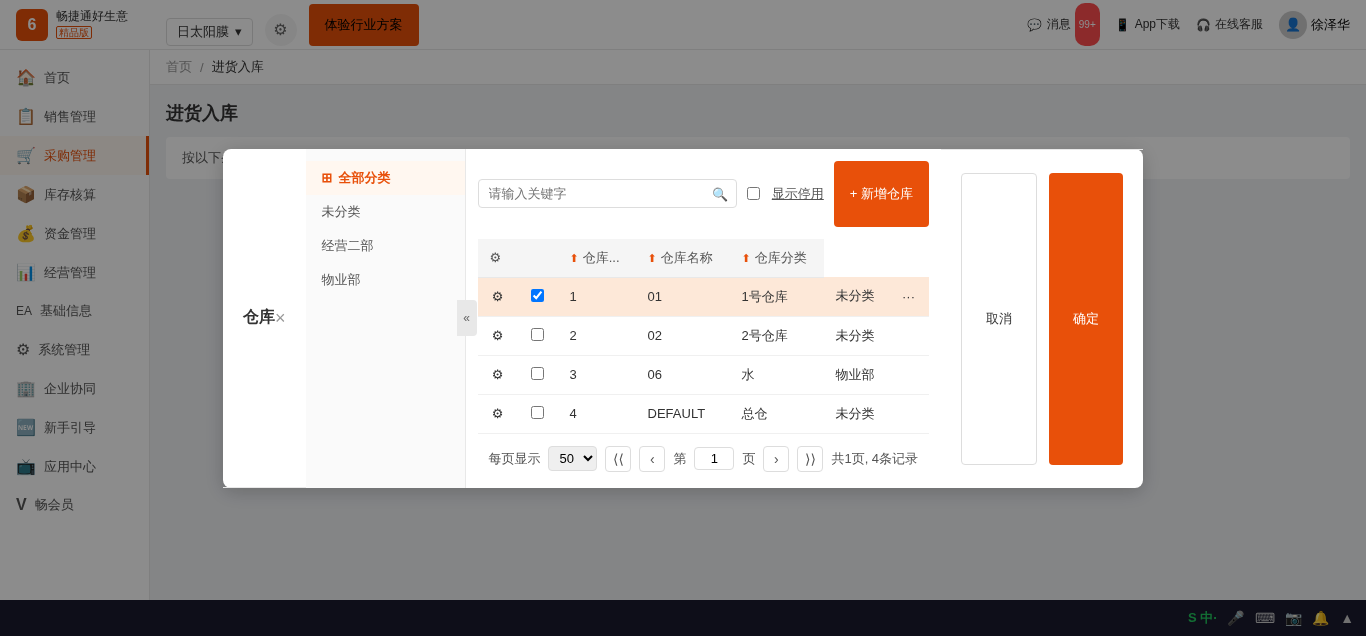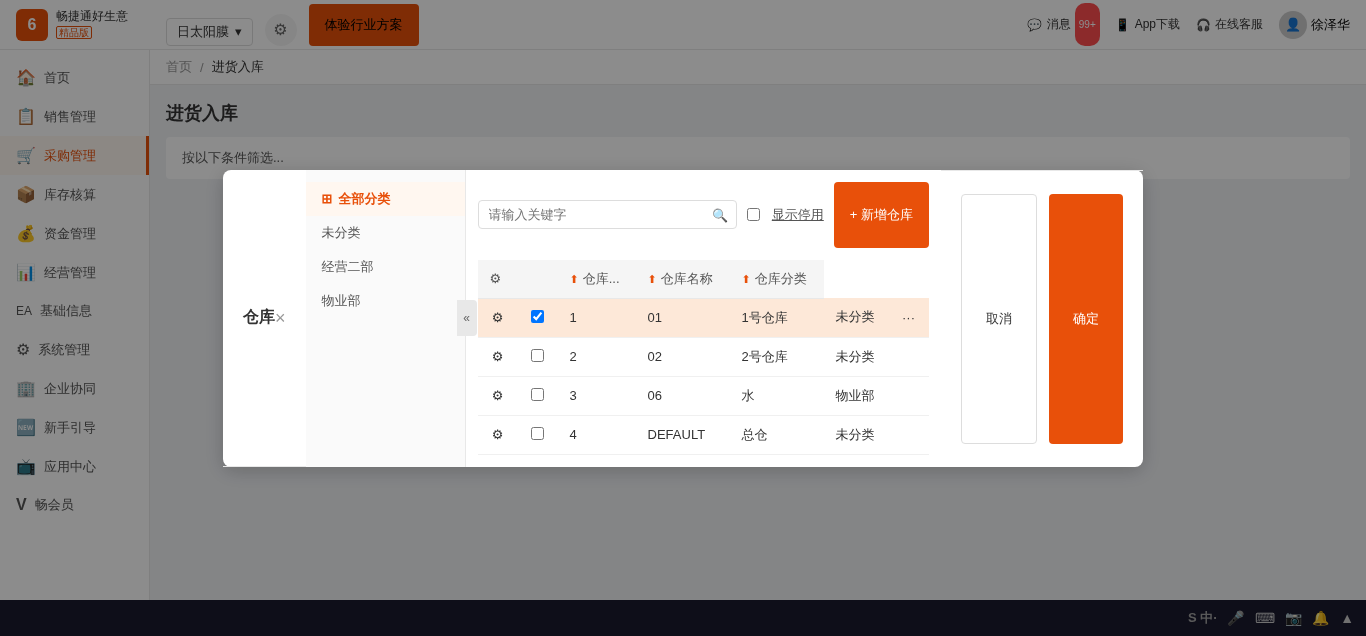--- a/index.html
+++ b/index.html
@@ -418,21 +418,21 @@
       gap: 10px;
       position: fixed;
       bottom: 0;
       width: 1366px;
     }
     .status-icon { color: #ccc; font-size: 14px; cursor: pointer; }
     .status-brand {
       display: flex;
       align-items: center;
       gap: 4px;
-      color: #a3a3a3;
+      color: #22c55e;
       font-weight: bold;
       font-size: 13px;
     }
   </style>
 </head>
 <body>
 
 <div class="header">
   <div class="logo-area">
     <div class="logo-icon">
@@ -622,20 +622,42 @@
               <td class="col-check"><input type="checkbox" style=""></td>
               <td>4</td>
               <td>DEFAULT</td>
               <td>总仓</td>
               <td>未分类</td>
               <td class="row-more"></td>
             </tr>
           </tbody>
         </table>
 
+        <div class="pagination-bar">
+          <span>每页显示</span>
+          <select class="per-page-select">
+            <option>50</option>
+          </select>
+          <div class="page-btn">
+            <span>⟨⟨</span>
+          </div>
+          <div class="page-btn">
+            <span>‹</span>
+          </div>
+          <span>第</span>
+          <input class="page-input" type="text" value="1" style="">
+          <span>页</span>
+          <div class="page-btn">
+            <span>›</span>
+          </div>
+          <div class="page-btn">
+            <span>⟩⟩</span>
+          </div>
+          <span>共1页, 4条记录</span>
+        </div>
       </div>
     </div>
 
     <div class="modal-footer">
       <button class="btn-cancel">取消</button>
       <button class="btn-confirm">确定</button>
     </div>
   </div>
 </div>
 

